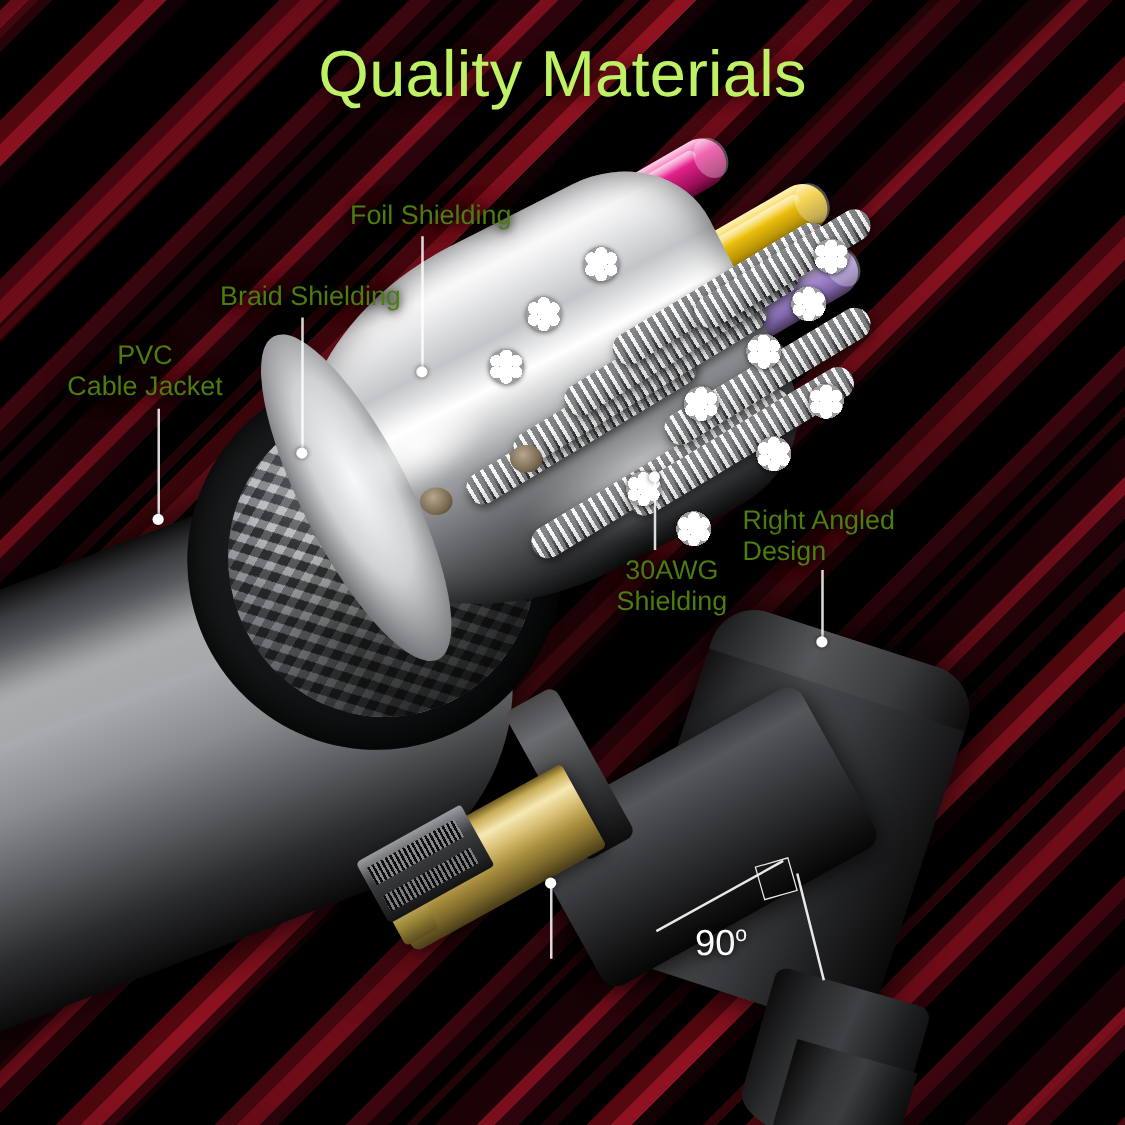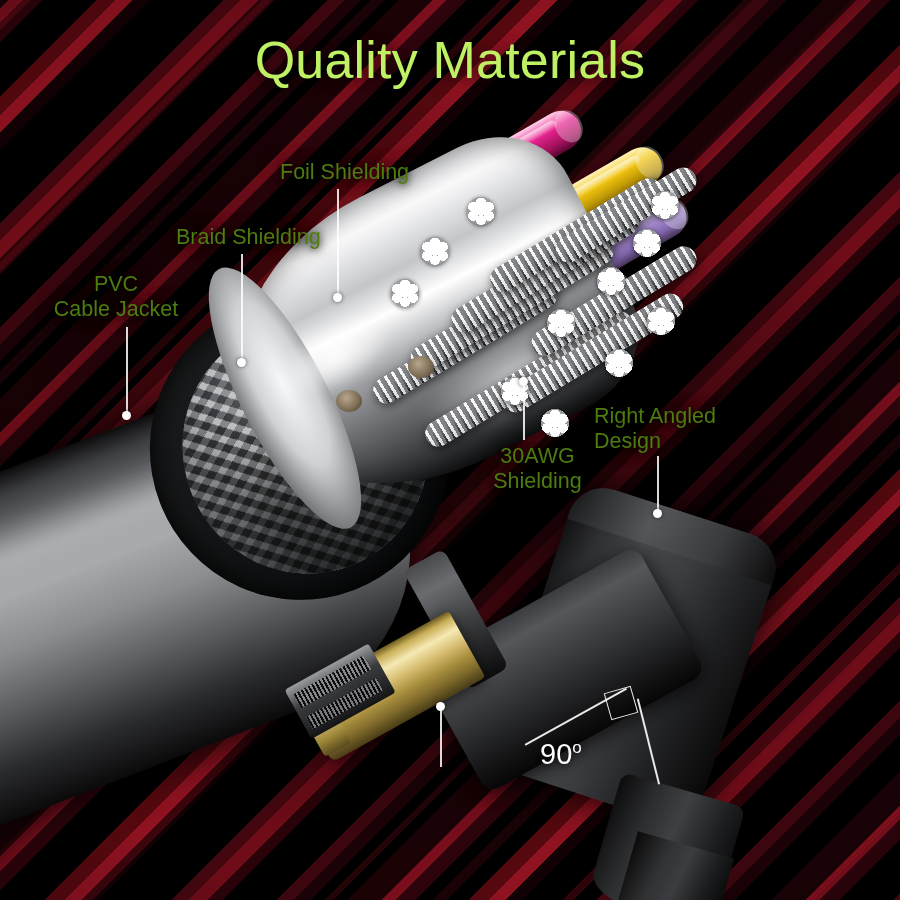--- a/index.html
+++ b/index.html
@@ -458,16 +458,16 @@
   <div class="lead" style="left:657px;top:456px;height:56px;"></div>
   <div class="dot" style="left:653px;top:509px;"></div>
 
   <div class="dot" style="left:436px;top:702px;"></div>
   <div class="lead" style="left:440px;top:709px;height:58px;"></div>
 
   <div>
     <div class="ang-line" style="left:525px;top:744px;width:116px;transform:rotate(-29deg);"></div>
     <div class="ang-sq" style="left:607px;top:689px;"></div>
     <div class="ang-line" style="left:638px;top:698px;width:88px;transform:rotate(76deg);"></div>
-    <div class="ang-text" style="left:540px;top:738px;"><span>90</span><span class="sup">o</span></div>
+    <div class="ang-text" style="left:556px;top:738px;"><span>90</span><span class="sup">o</span></div>
   </div>
 
 </div>
 
 </body></html>

